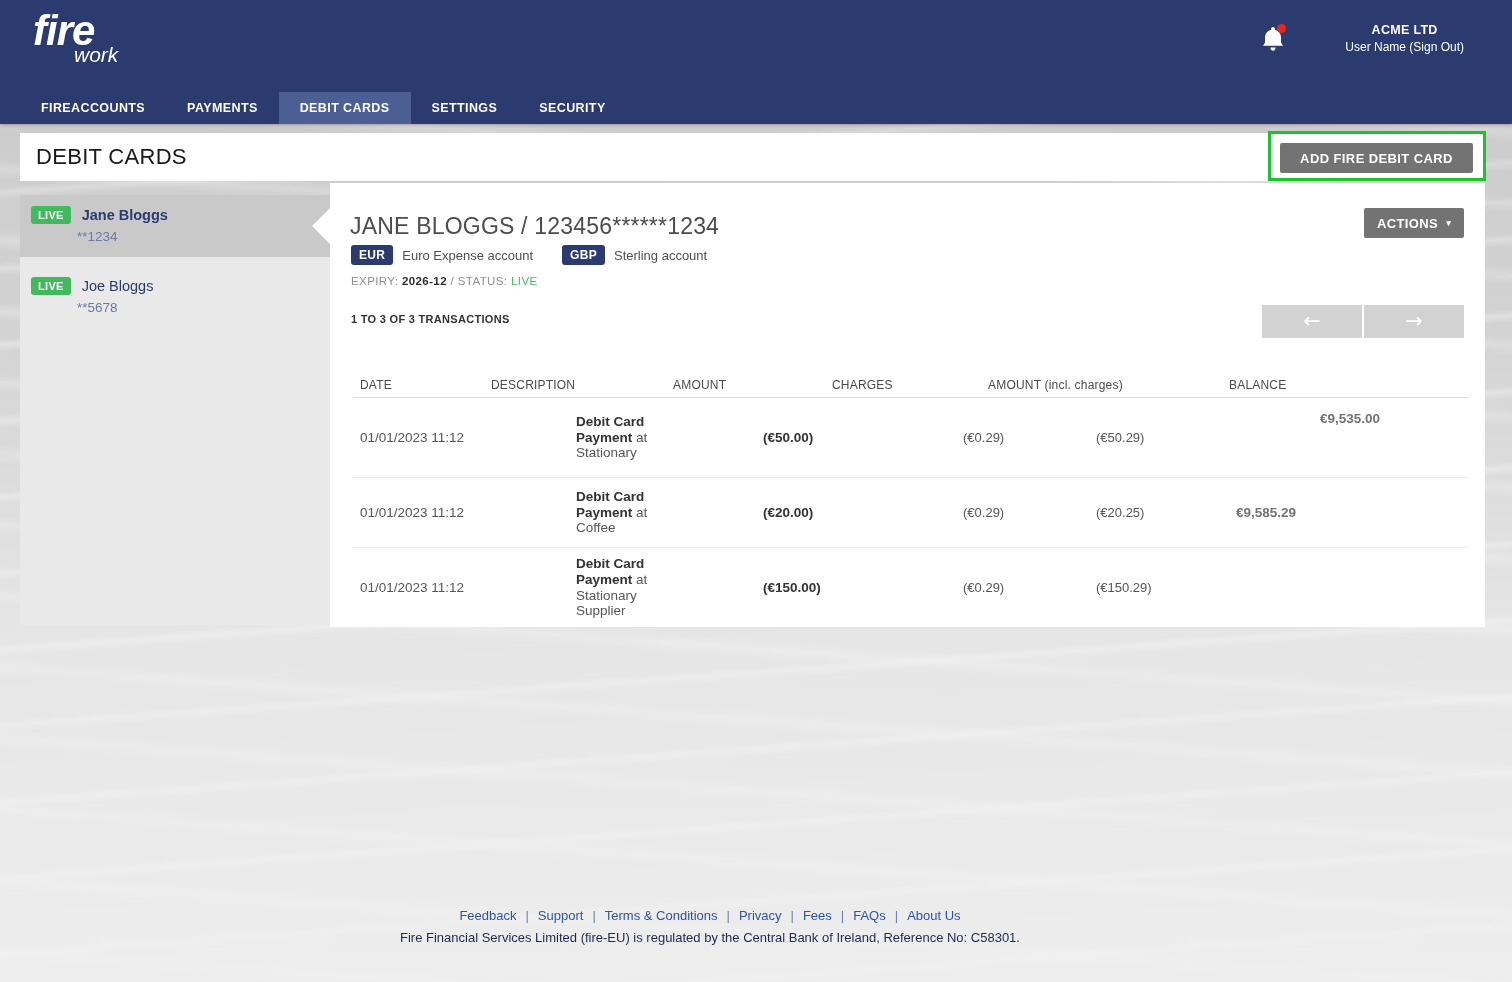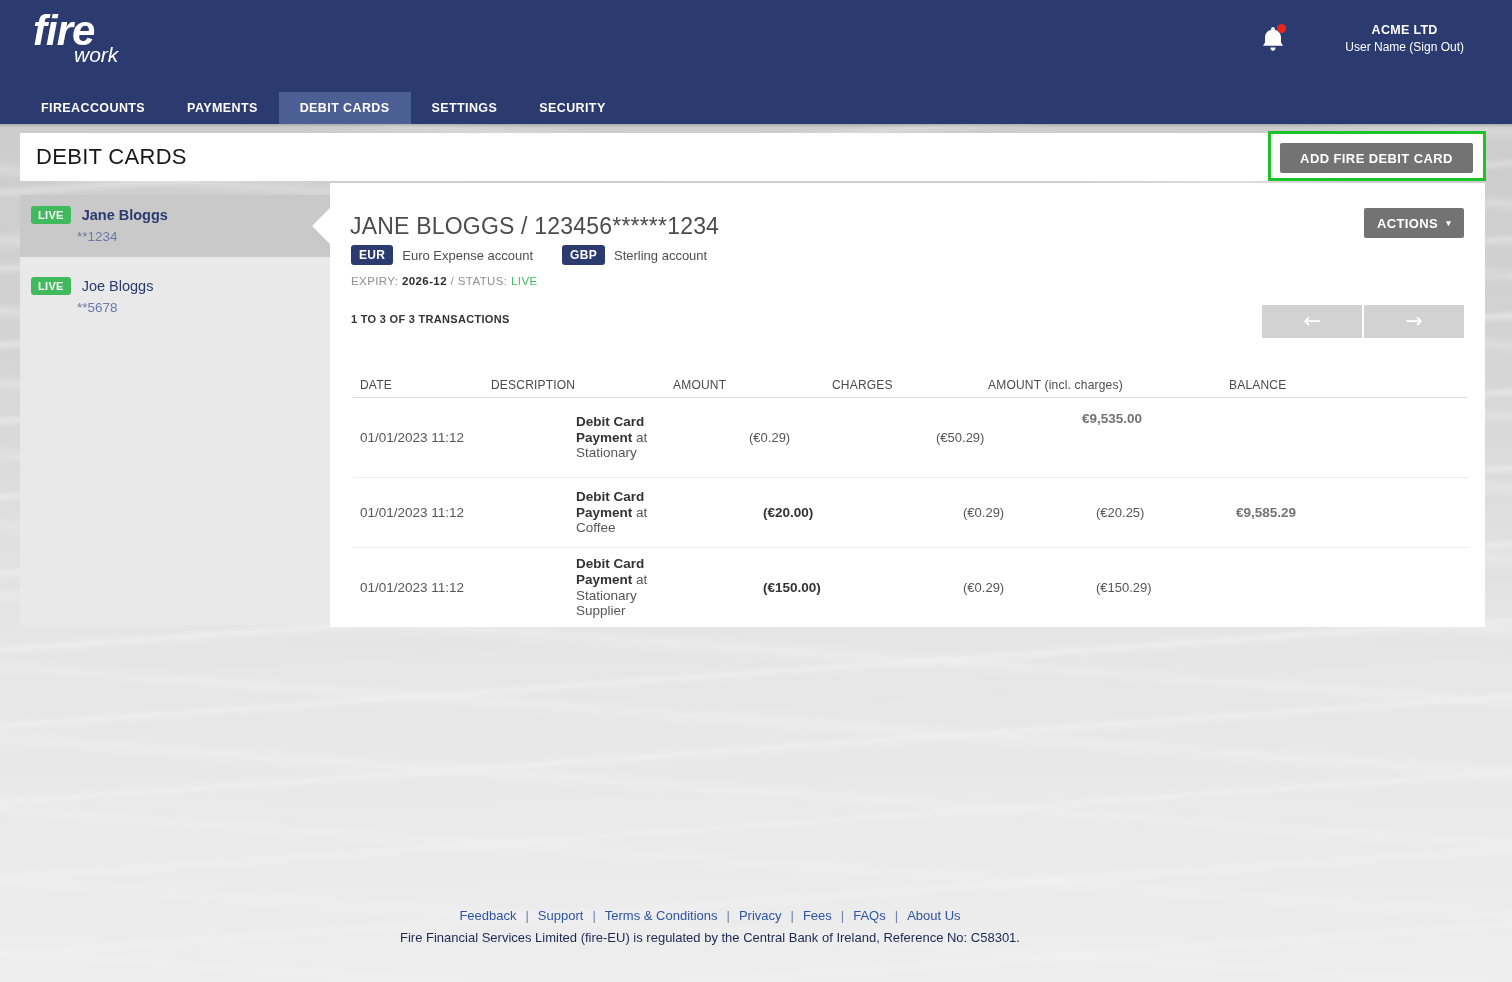--- a/index.html
+++ b/index.html
@@ -241,20 +241,21 @@
 
   <div class="trow r1">
     <div class="td date">01/01/2023 11:12</div>
     <div class="td desc">
       <div class="inner">
         <span class="b">Debit Card Payment</span>
         <span>at</span><br>
         <span>Stationary</span>
       </div>
     </div>
+    <div class="td amount">(€50.00)</div>
     <div class="td charges">(€0.29)</div>
     <div class="td incl">(€50.29)</div>
     <div class="td balance">€9,535.00</div>
   </div>
 
   <div class="trow r2">
     <div class="td date">01/01/2023 11:12</div>
     <div class="td desc">
       <div class="inner">
         <span class="b">Debit Card Payment</span>

